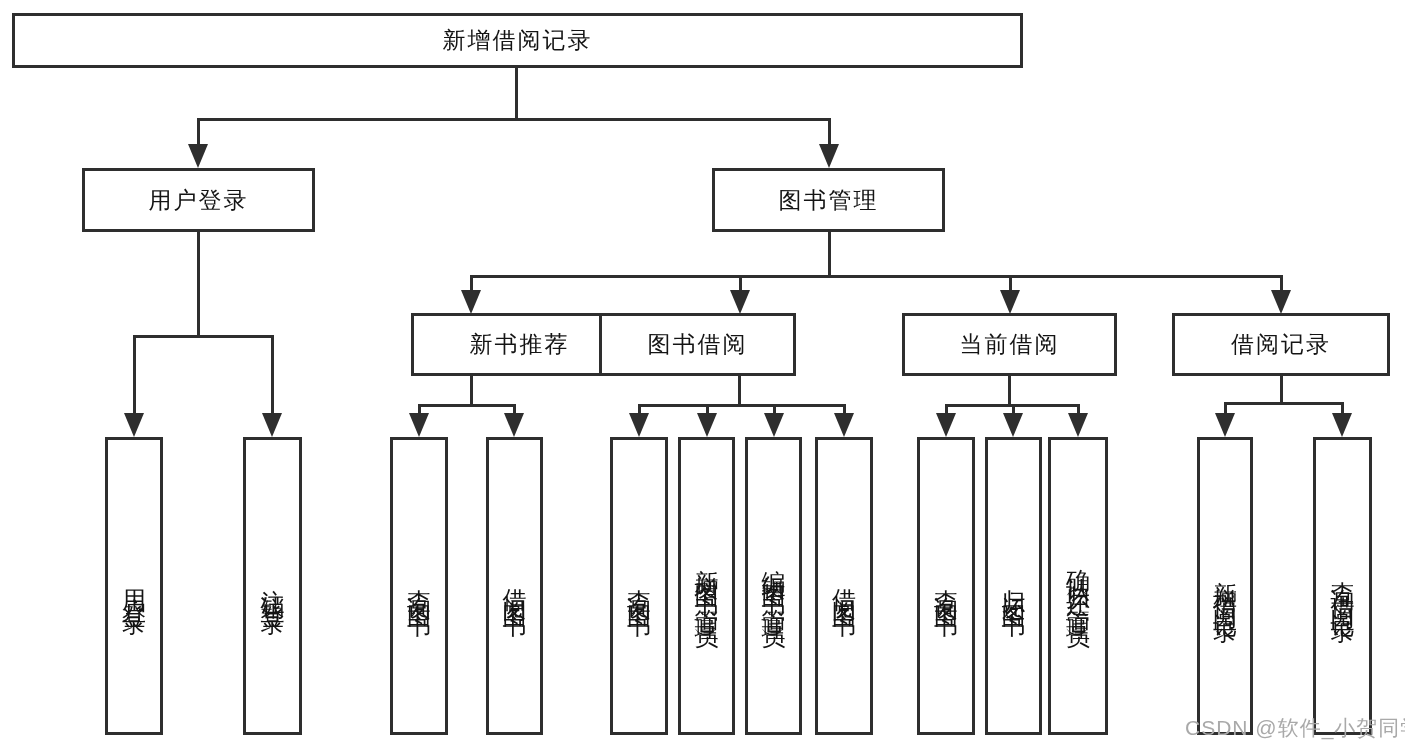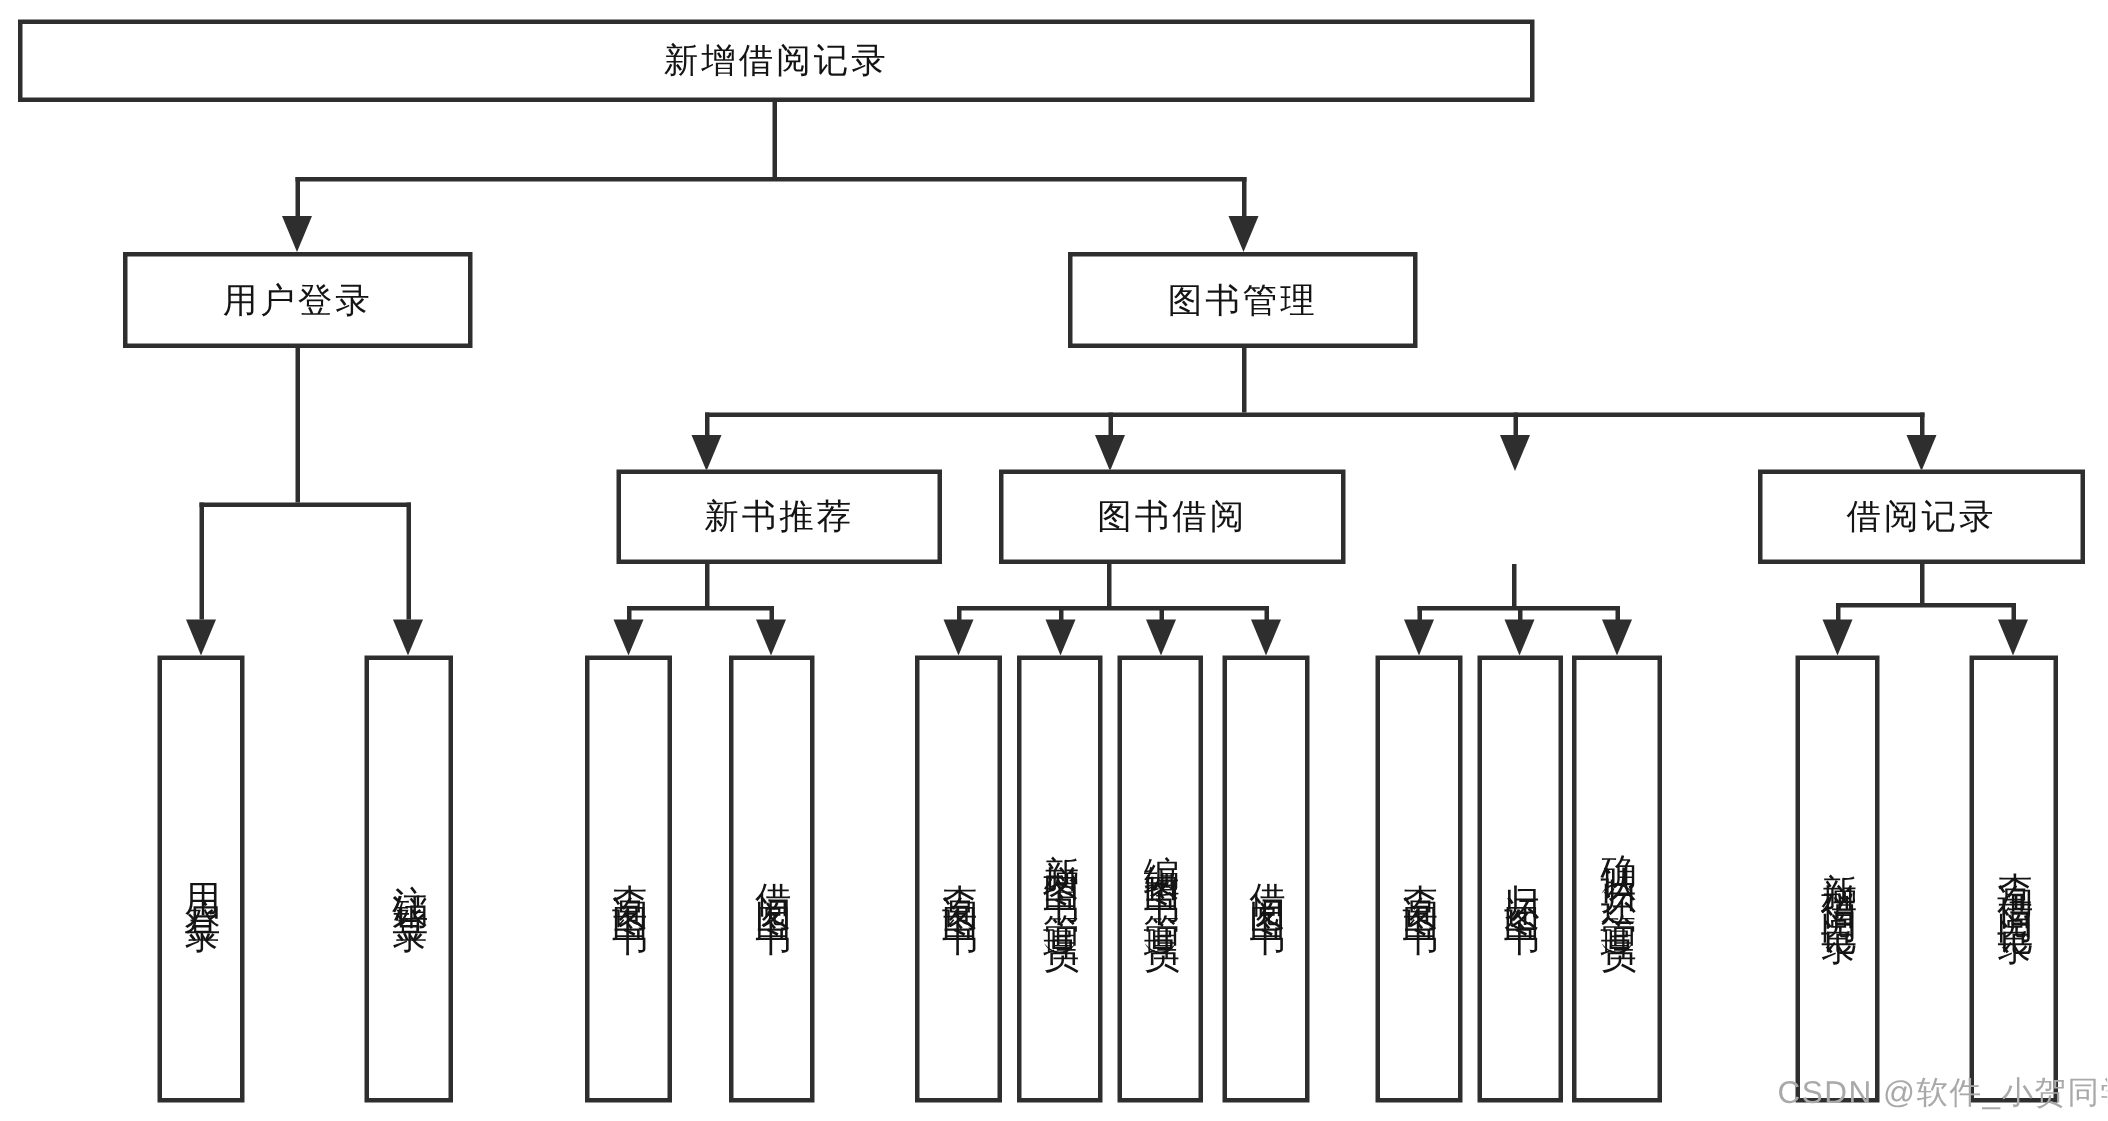--- a/index.html
+++ b/index.html
@@ -101,22 +101,25 @@
   <div class="vl" style="left:739px;top:275px;height:16px;"></div>
   <div class="ah" style="left:730px;top:290px;"></div>
   <div class="vl" style="left:1009px;top:275px;height:16px;"></div>
   <div class="ah" style="left:1000px;top:290px;"></div>
   <div class="vl" style="left:1280px;top:275px;height:16px;"></div>
   <div class="ah" style="left:1271px;top:290px;"></div>
 
   <div class="box" style="left:363px;top:313px;width:217px;height:63px;margin-left:48px;">
     <span>新书推荐</span>
   </div>
-  <div class="box" style="left:666px;top:313px;width:231px;height:63px;">
+  <div class="box" style="left:599px;top:313px;width:197px;height:63px;">
     <span>图书借阅</span>
+  </div>
+  <div class="box" style="left:902px;top:313px;width:215px;height:63px;">
+    <span>当前借阅</span>
   </div>
   <div class="box" style="left:1172px;top:313px;width:218px;height:63px;">
     <span>借阅记录</span>
   </div>
 
   <div class="vl" style="left:470px;top:376px;height:28px;"></div>
   <div class="hl" style="left:418px;top:404px;width:97px;"></div>
   <div class="vl" style="left:418px;top:404px;height:10px;"></div>
   <div class="ah" style="left:409px;top:413px;"></div>
   <div class="vl" style="left:513px;top:404px;height:10px;"></div>

